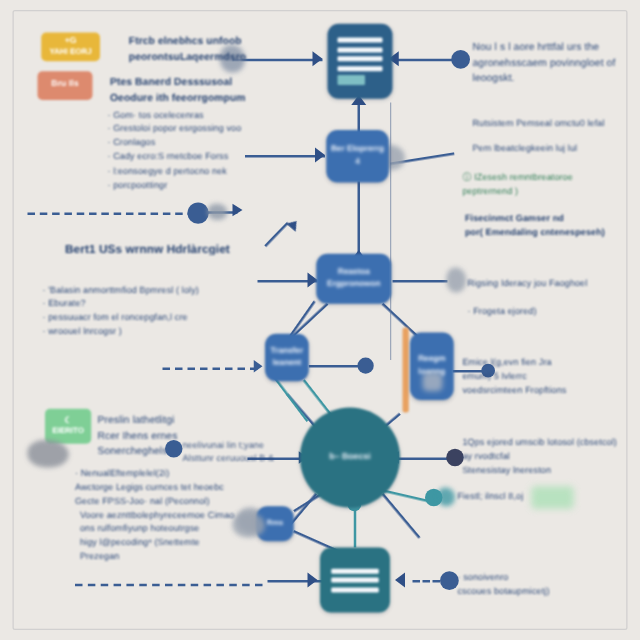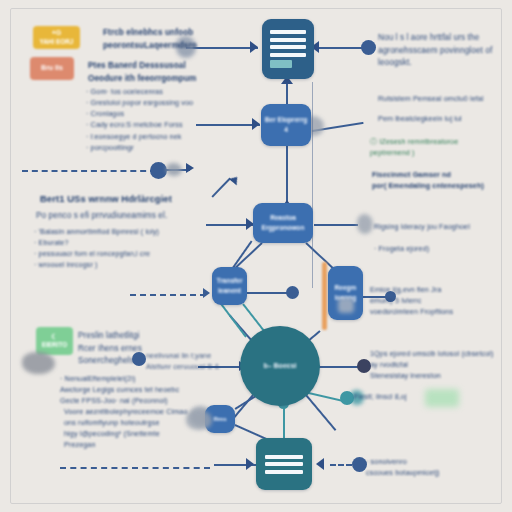--- a/index.html
+++ b/index.html
@@ -311,23 +311,22 @@
   <div class="txt h md" style="left:88px; top:60px; width:190px;">Ptes Banerd Desssusoal
 Oeodure ith feeorrgompum</div>
 
   <div class="txt sm" style="left:86px; top:86px; width:200px;">·  Gom· tos ocelecenras
 ·  Grestoloi popor esrgossing voo
 ·  Cronlagos
 ·  Cady ecro:S rnetcboe Forss
 ·  l:eonsoegye d pertocno nek
 ·  porcpoottingr</div>
 
-  <div class="txt h lg" style="left:40px; top:192px; width:190px;">Bert1 USs wrnnw Hdrlàrcgiet</div>
-
-  <div class="txt md" style="left:36px; top:210px; width:190px;">Po penco s efi prrvudiuneamims el.</div>
+  <div class="txt h lg" style="left:52px; top:192px; width:190px;">Bert1 USs wrnnw Hdrlàrcgiet</div>
+
 
   <div class="txt sm" style="left:34px; top:226px; width:200px;">·  'Balasin anmorttmfiod Bpmresl ( loly)
 ·  Eburate?
 ·  pessuuacr fom el roncepgfan,l cre
 ·  wroouel lnrcogsr )</div>
 
   <div class="txt md" style="left:78px; top:330px; width:110px;">Preslin lathetlitgi
 Rcer Ihens ernes
 Sonercheghels</div>
 
@@ -359,21 +358,21 @@
   <div class="txt sm" style="left:374px; top:243px; width:136px;">· Frogeta ejored)</div>
 
   <div class="txt sm" style="left:370px; top:284px; width:140px;">Emice l(g,evn fien Jra
 emum) 5 Ivlerrc
 voedsrcimteen Fropftions</div>
 
   <div class="txt sm" style="left:370px; top:348px; width:156px;">1Qps ejored umscib lotosol (cbsetcol)
 ay rvodtcfal
 Stenesistay lnereston</div>
 
-  <div class="txt sm" style="left:354px; top:391px; width:120px;">Fiestl; ilnscl 8,oj</div>
+  <div class="txt sm" style="left:366px; top:391px; width:120px;">Fiestl; ilnscl 8,oj</div>
 
   <div class="txt sm" style="left:366px; top:456px; width:140px;">·  sonoivenro
    cscoues botaupmicetj)</div>
 
   <div class="txt sm" style="left:160px; top:348px; width:150px; opacity:0;">neelivunai lin t;yane
 Alsttunr ceruuousl B &amp;</div>
 
   <div class="txt sm" style="left:146px; top:350px; width:120px; opacity:.9;">neelivunai lin t;yane
 Alsttunr ceruuousl B &amp;</div>
   <div class="dot" style="left:132px; top:352px; width:14px; height:14px;"></div>

